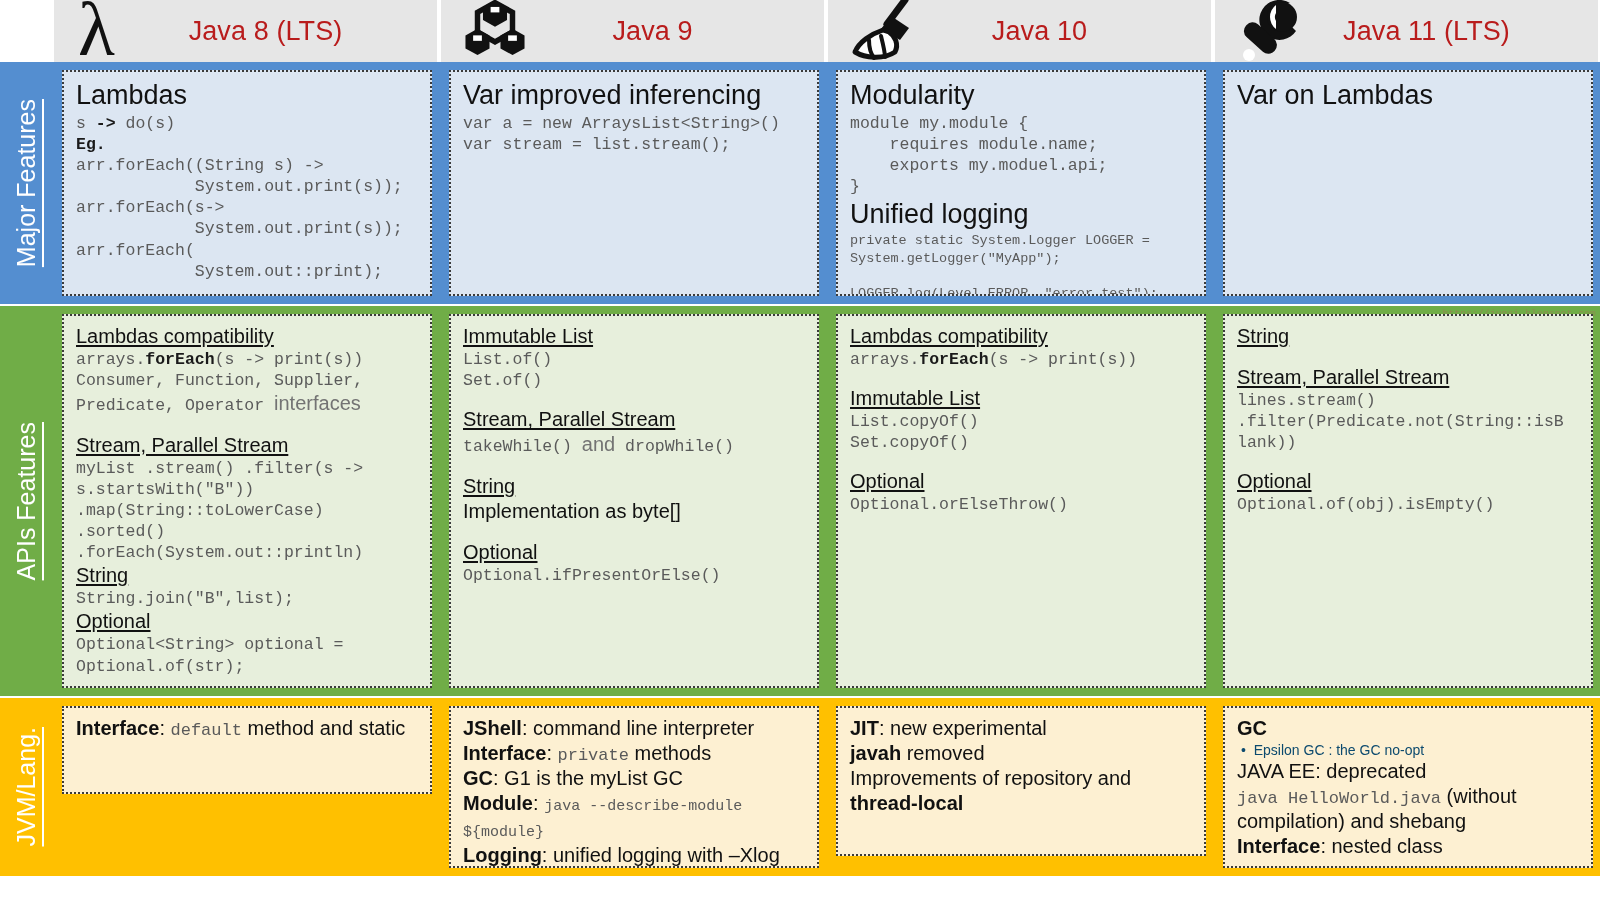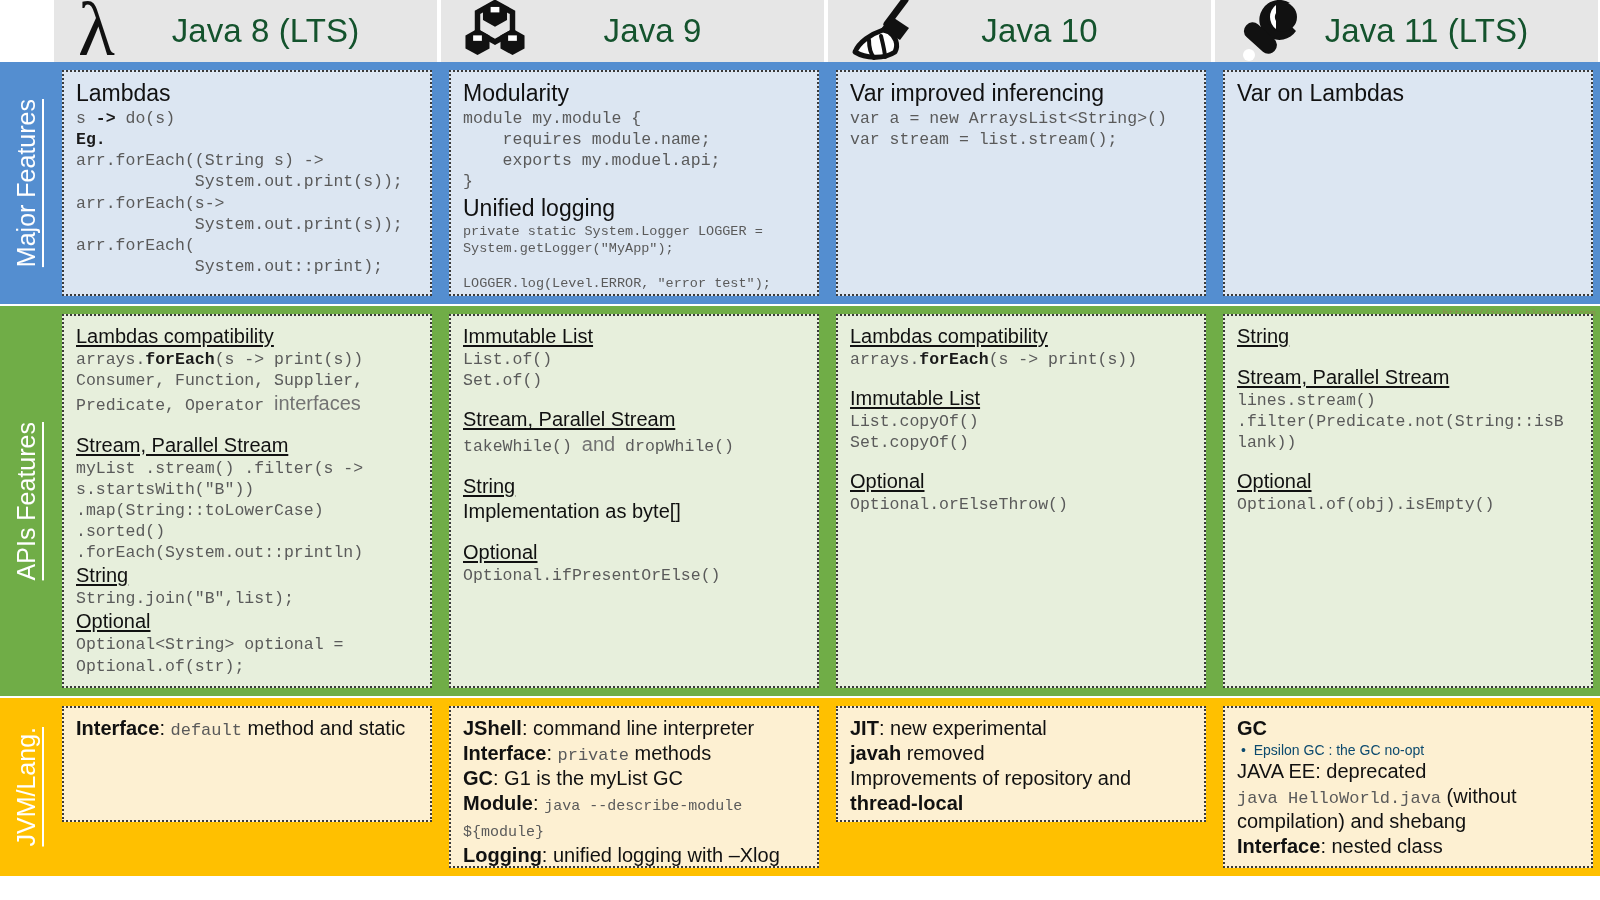--- a/index.html
+++ b/index.html
@@ -28,21 +28,21 @@
   .head-cell {
     flex: 1 1 0;
     height: 62px;
     background: #e6e6e6;
     border-left: 2px solid #ffffff;
     border-right: 2px solid #ffffff;
     display: flex; align-items: center; justify-content: center;
     position: relative;
   }
   .head-label {
-    font-size: 33px; color: #14532d; letter-spacing: .1px;
+    font-size: 27px; color: #b91c1c; letter-spacing: .1px;
     padding-left: 40px;
   }
   .head-icon {
     position: absolute; left: 6px; top: -8px;
     width: 96px; height: 78px;
     display: flex; align-items: center; justify-content: center;
     pointer-events: none;
   }
   .head-icon svg { display:block; }
 
@@ -89,21 +89,21 @@
     padding: 8px 10px 6px 12px;
     overflow: hidden;
     position: relative;
   }
   .band.major .panel { background: #dce6f2; }
   .band.apis  .panel { background: #e7efdc; }
   .band.jvm   .panel { background: #fdf0d2; }
 
   
   .h-plain {
-    font-size: 23px; color: #111; line-height: 1.18;
+    font-size: 27px; color: #111; line-height: 1.18;
     margin-bottom: 1px; font-weight: 400;
   }
   .h-under {
     font-size: 20px; color: #111; line-height: 1.2;
     text-decoration: underline; text-underline-offset: 2px;
     font-weight: 400; margin-bottom: 1px;
   }
   .mono {
     font-family: "Liberation Mono", monospace;
     font-size: 16.5px; color: #5a5a5a; line-height: 1.28;
@@ -220,38 +220,38 @@
             System.out.print(s));
 arr.forEach(s-&gt;
             System.out.print(s));
 arr.forEach(
             System.out::print);</div>
         </div>
       </div>
 
       <div class="cell">
         <div class="panel">
+          <div class="h-plain">Var improved inferencing</div>
+          <div class="mono">var a = new ArraysList&lt;String&gt;()
+var stream = list.stream();</div>
+        </div>
+      </div>
+
+      <div class="cell">
+        <div class="panel">
           <div class="h-plain">Modularity</div>
           <div class="mono">module my.module {
     requires module.name;
     exports my.moduel.api;
 }</div>
           <div class="h-plain" style="margin-top:2px;">Unified logging</div>
           <div class="mono-sm">private static System.Logger LOGGER =
 System.getLogger("MyApp");
 
 LOGGER.log(Level.ERROR, "error test");</div>
-        </div>
-      </div>
-
-      <div class="cell">
-        <div class="panel">
-          <div class="h-plain">Var improved inferencing</div>
-          <div class="mono">var a = new ArraysList&lt;String&gt;()
-var stream = list.stream();</div>
         </div>
       </div>
 
       <div class="cell">
         <div class="panel">
           <div class="h-plain">Var on Lambdas</div>
         </div>
       </div>
 
     </div>
@@ -333,39 +333,39 @@
     </div>
   </div>
 
   <div class="band jvm">
     <div class="row-label">
       <span>JVM/Lang.</span>
     </div>
     <div class="cells">
 
       <div class="cell">
-        <div class="panel" style="height:116px;">
+        <div class="panel" style="height:88px;">
           <div class="txt"><b>Interface</b><span>: </span><span class="m">default</span><span> method and static</span></div>
         </div>
       </div>
 
       <div class="cell">
         <div class="panel">
           <div class="txt"><b>JShell</b><span>: command line interpreter</span></div>
           <div class="txt"><b>Interface</b><span>: </span><span class="m">private</span><span> methods</span></div>
           <div class="txt"><b>GC</b><span>: G1 is the myList GC</span></div>
           <div class="txt"><b>Module</b><span>: </span><span class="m" style="font-size:15px;">java --describe-module ${module}</span></div>
           <div class="txt"><b>Logging</b><span>: unified logging with –Xlog</span></div>
           <div class="mono-sm">java -Xlog:all=debug:file=application.log -
 version</div>
         </div>
       </div>
 
       <div class="cell">
-        <div class="panel" style="height:116px;">
+        <div class="panel" style="height:150px;">
           <div class="txt"><b>JIT</b><span>: new experimental</span></div>
           <div class="txt"><b>javah</b><span> removed</span></div>
           <div class="txt"><span>Improvements of repository and </span><b>thread-local</b></div>
         </div>
       </div>
 
       <div class="cell">
         <div class="panel">
           <div class="txt"><b>GC</b></div>
           <div class="bullet-line"><span>•</span>&nbsp;&nbsp;<span>Epsilon GC : the GC no-opt</span></div>

